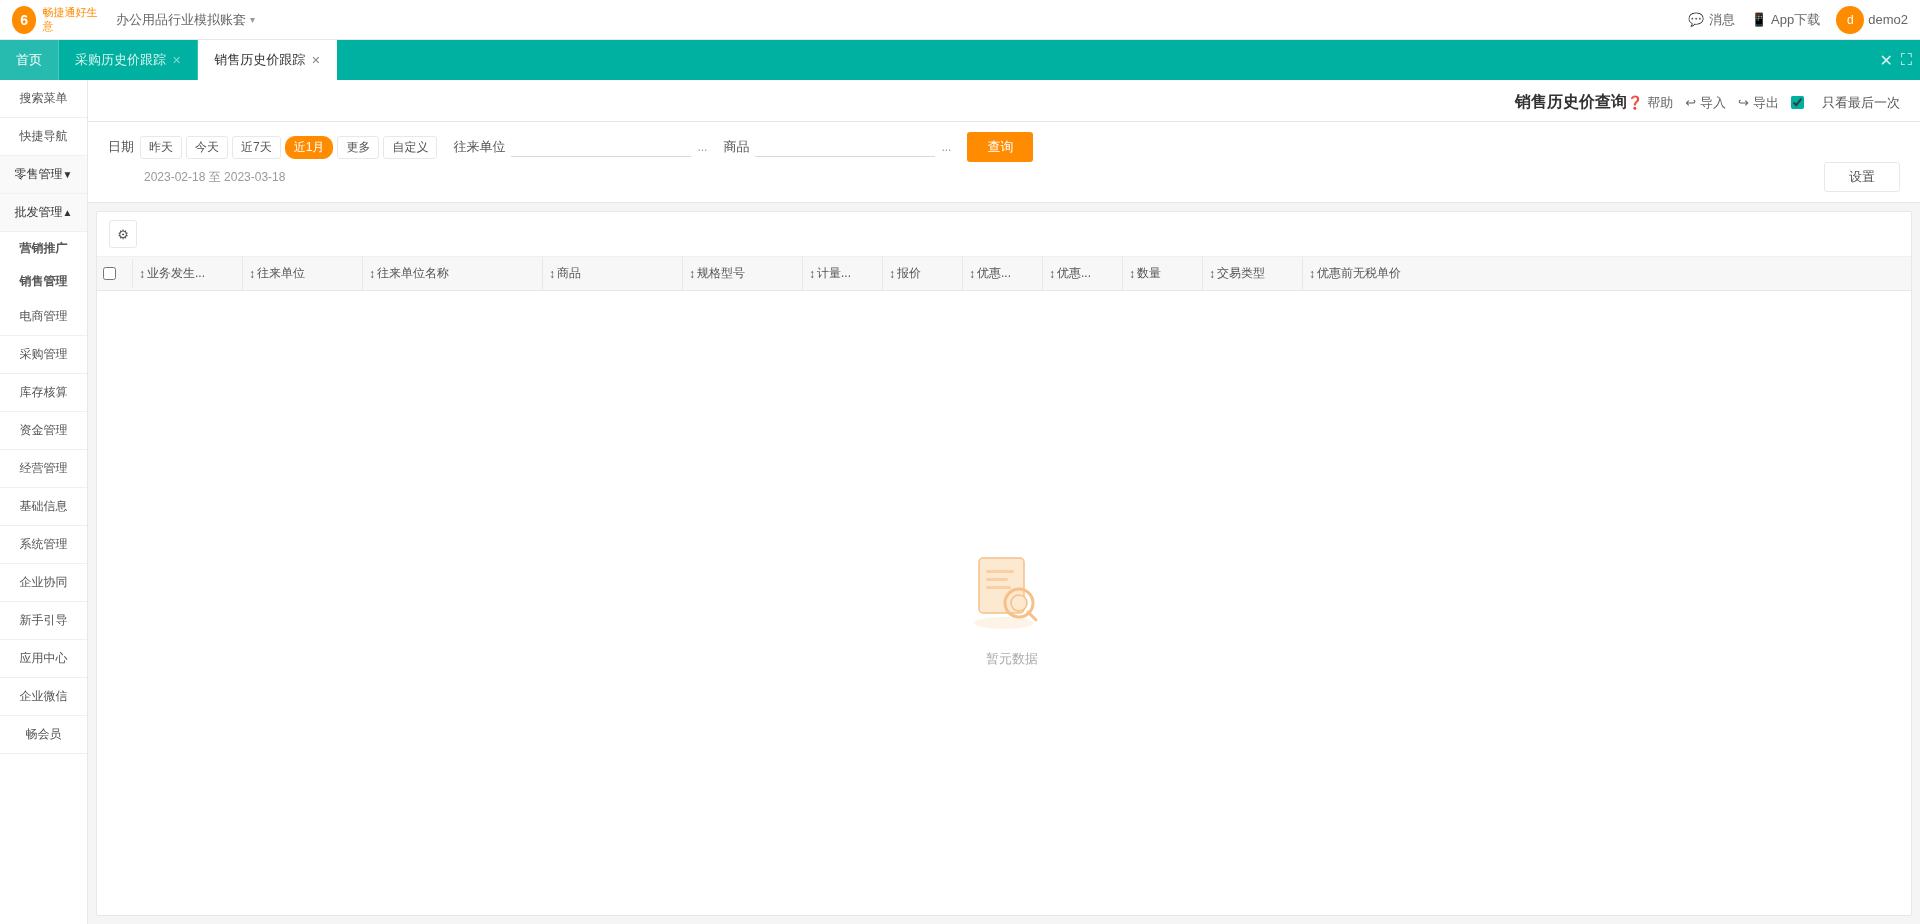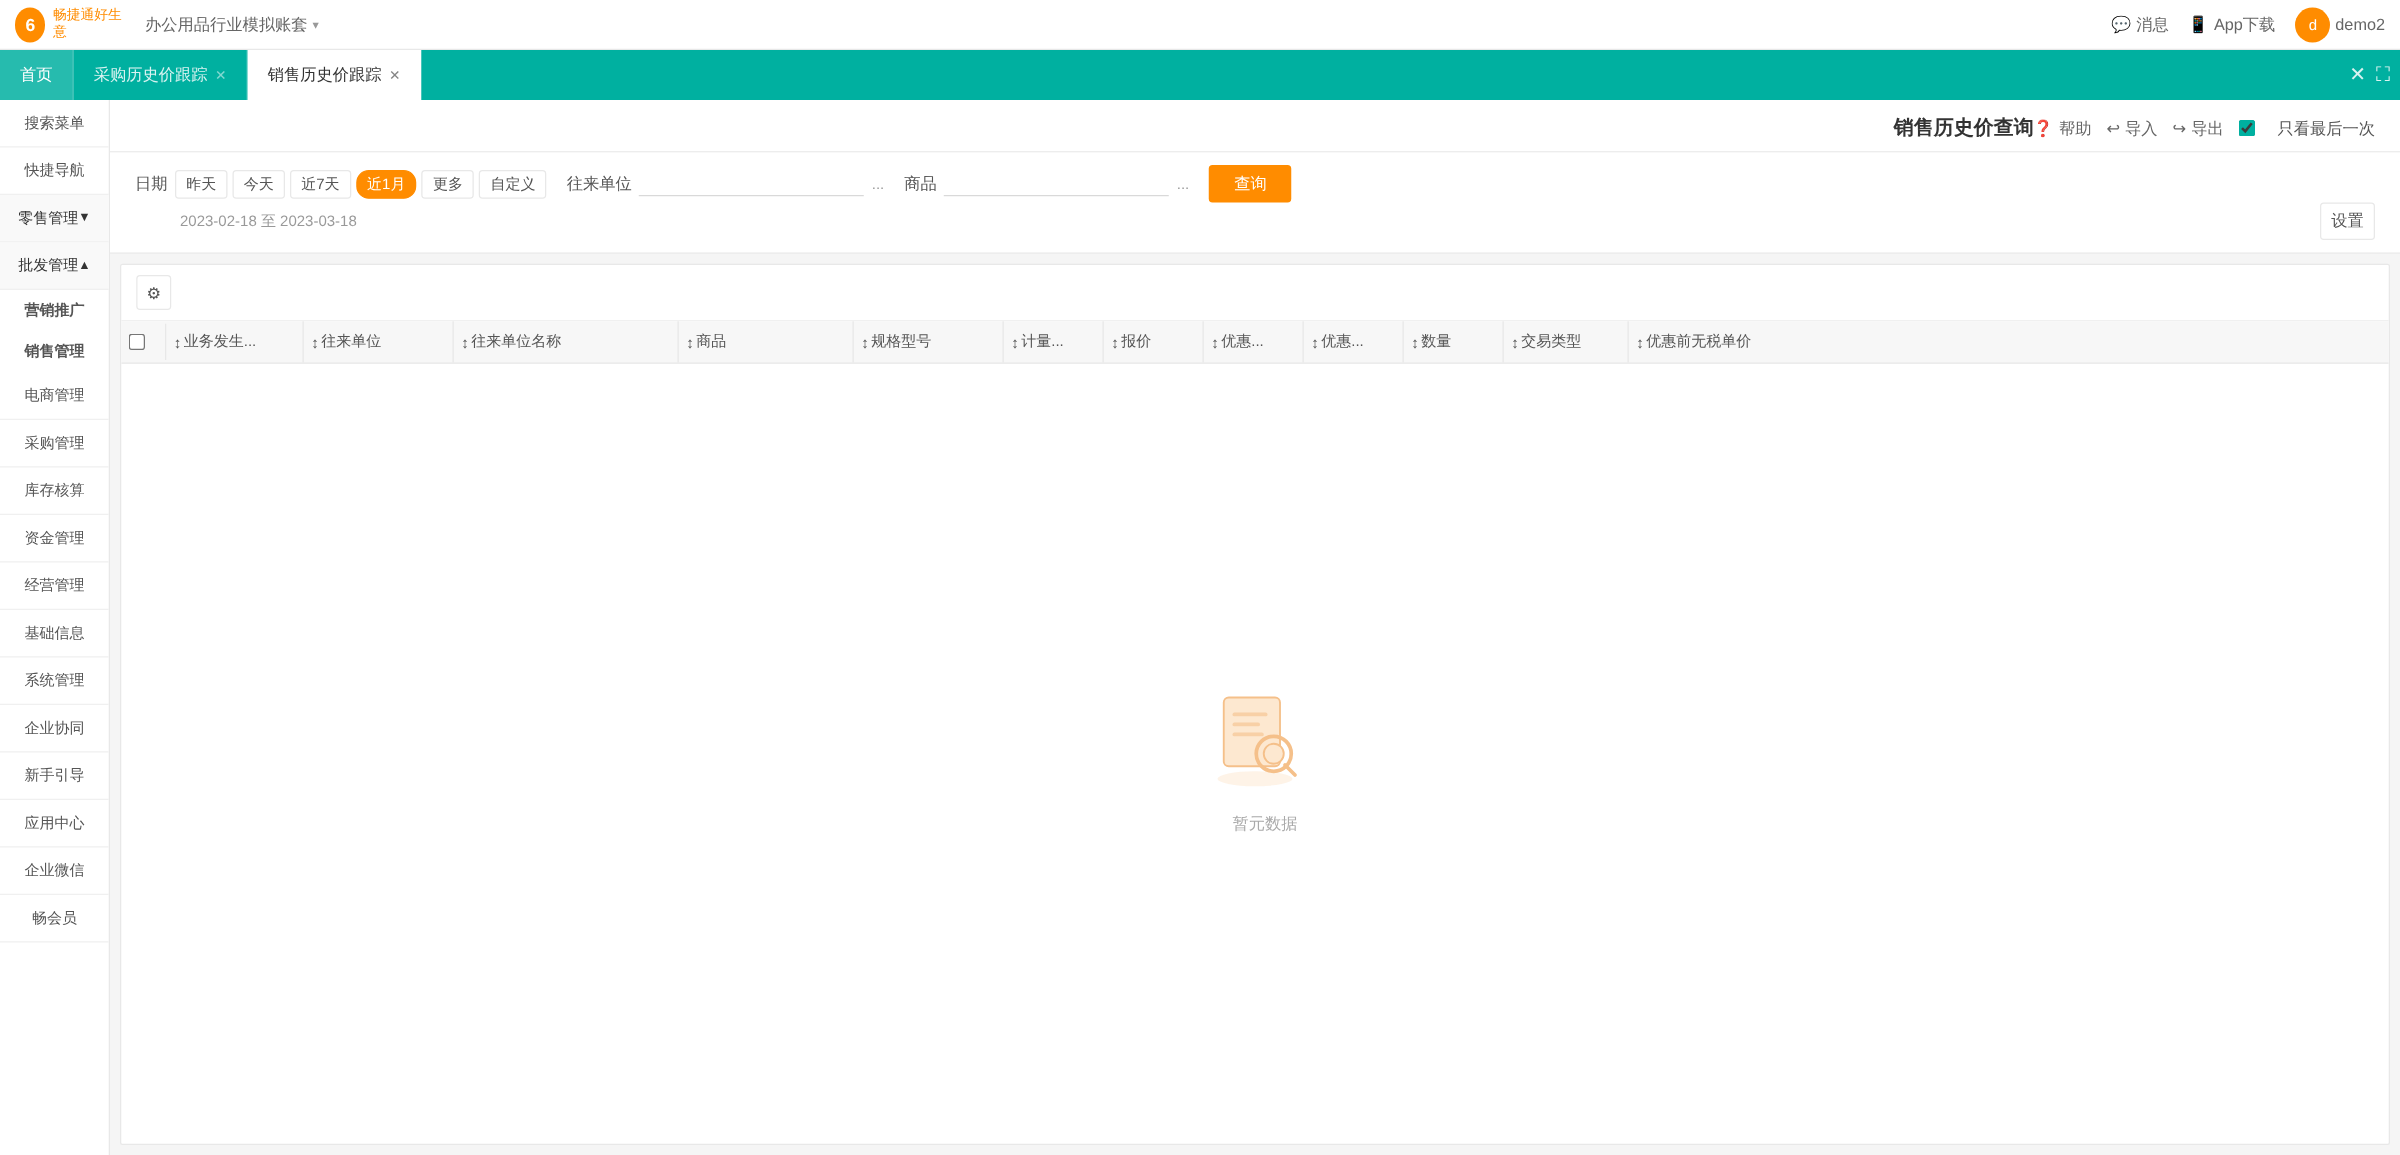--- a/index.html
+++ b/index.html
@@ -48,21 +48,21 @@
     .checkbox-label input { accent-color: #00b0a0; }
     .filter-group { display: flex; align-items: center; gap: 6px; }
     .filter-label { color: #555; font-size: 13px; }
     .date-btns { display: flex; gap: 4px; align-items: center; }
     .date-btn { padding: 2px 8px; border: 1px solid #e8e8e8; border-radius: 3px; font-size: 12px; color: #555; cursor: pointer; background: #fff; }
     .date-btn.active { background: #ff8c00; color: #fff; border-color: #ff8c00; border-radius: 10px; }
     .date-range { font-size: 12px; color: #999; }
     .filter-input { border: none; border-bottom: 1px solid #d9d9d9; padding: 2px 6px; font-size: 13px; color: #333; outline: none; width: 180px; background: transparent; }
     .filter-dots { color: #999; font-size: 12px; cursor: pointer; }
     .query-btn { background: #ff8c00; color: #fff; border: none; padding: 6px 20px; border-radius: 3px; font-size: 13px; cursor: pointer; }
-    .settings-btn { background: #fff; color: #555; border: 1px solid #e8e8e8; padding: 5px 8px; border-radius: 3px; font-size: 13px; cursor: pointer; }
+    .settings-btn { background: #fff; color: #555; border: 1px solid #e8e8e8; padding: 5px 24px; border-radius: 3px; font-size: 13px; cursor: pointer; }
 
     
     .table-container { flex: 1; background: #fff; margin: 8px; border: 1px solid #e8e8e8; border-radius: 2px; overflow: hidden; display: flex; flex-direction: column; }
     .table-toolbar { padding: 8px 12px; border-bottom: 1px solid #f0f0f0; display: flex; align-items: center; }
     .table-settings-btn { width: 28px; height: 28px; border: 1px solid #e8e8e8; border-radius: 3px; display: flex; align-items: center; justify-content: center; cursor: pointer; color: #555; }
     .table-header { display: flex; align-items: center; background: #f7f7f7; border-bottom: 1px solid #e8e8e8; font-size: 12px; color: #555; flex-shrink: 0; }
     .th { padding: 8px 6px; display: flex; align-items: center; gap: 2px; border-right: 1px solid #e8e8e8; flex-shrink: 0; }
     .th:last-child { border-right: none; flex: 1; }
     .th-check { width: 36px; }
     .th-biz { width: 110px; }

